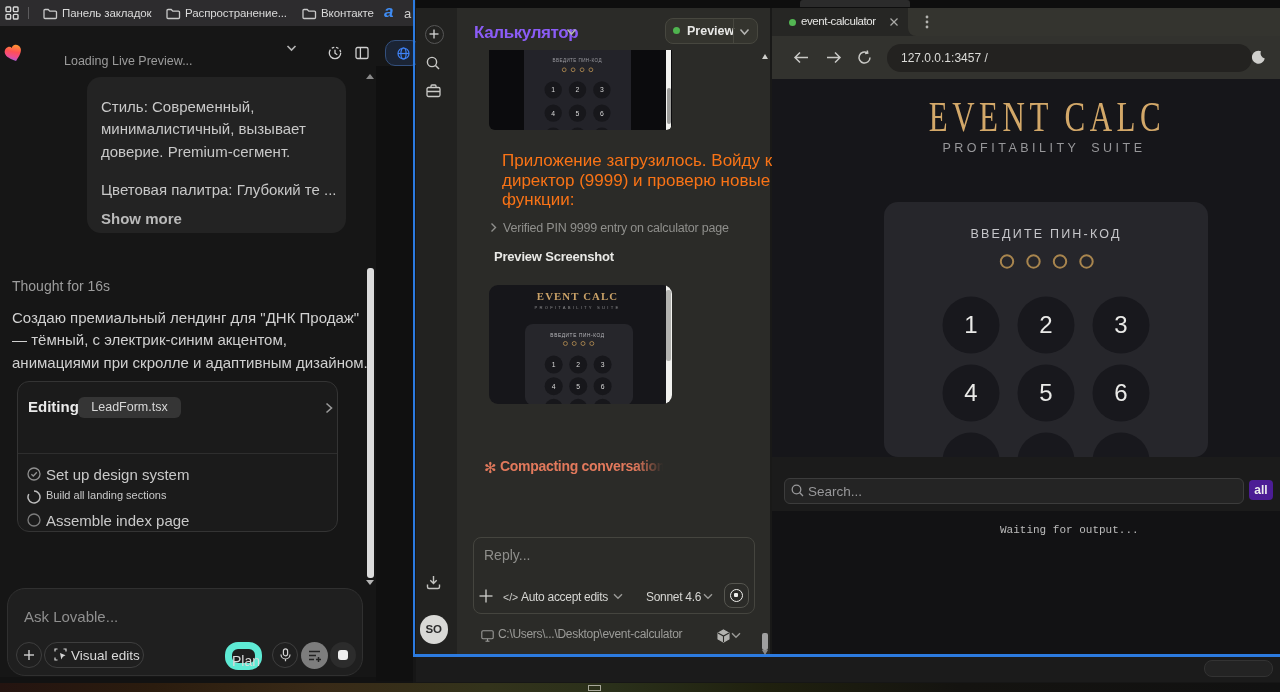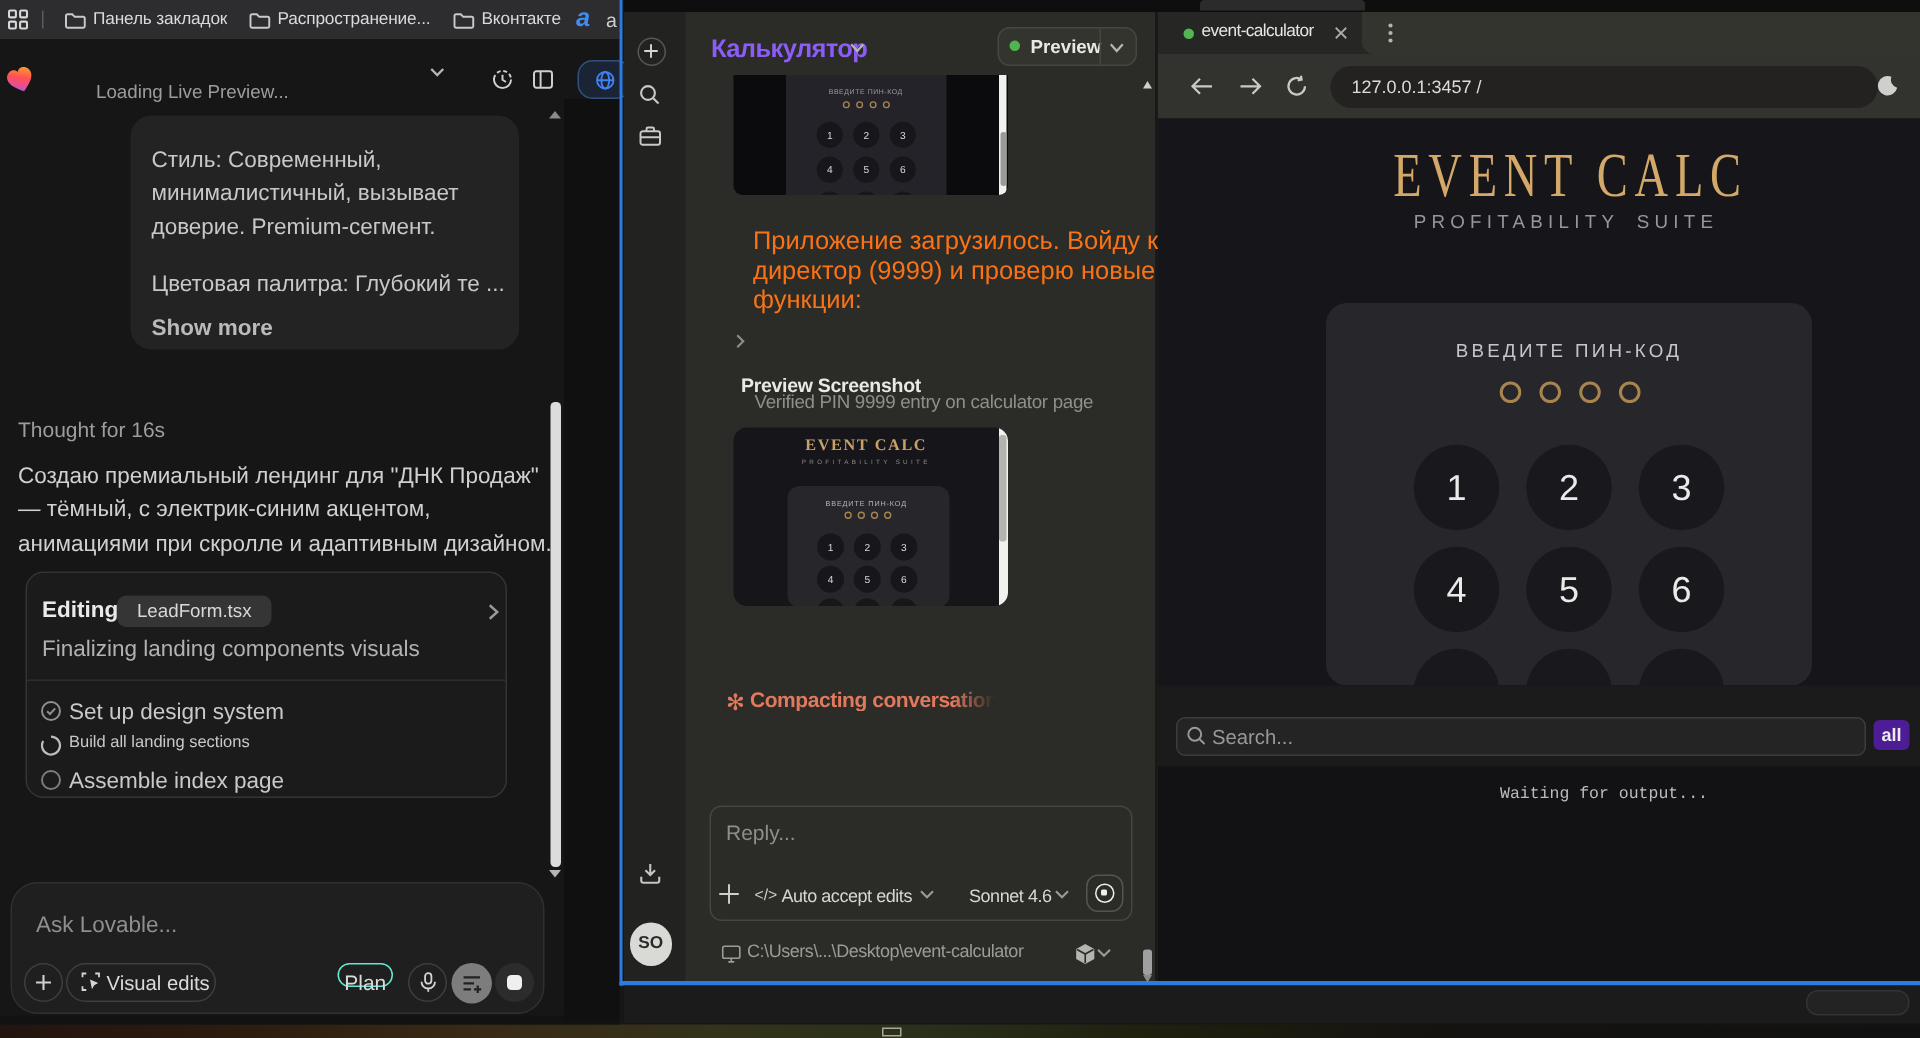--- a/index.html
+++ b/index.html
@@ -79,21 +79,20 @@
 
 <div class="ab" style="left:12px;top:278px;font-size:14px;color:#9d9d9d;">Thought for 16s</div>
 <div class="ab" style="left:12px;top:307px;width:365px;font-size:15px;line-height:22.3px;color:#d0d0d0;">Создаю премиальный лендинг для "ДНК Продаж"<br>— тёмный, с электрик-синим акцентом,<br>анимациями при скролле и адаптивным дизайном.</div>
 
 <div class="ab" style="left:17px;top:381px;width:321px;height:151px;border-radius:12px;border:1px solid #343434;background:#1b1b1b;"></div>
 <div class="ab" style="left:28px;top:398px;font-size:15px;font-weight:700;color:#eaeaea;">Editing</div>
 <div class="ab" style="left:78px;top:397px;width:103px;height:21px;border-radius:6px;background:#353535;color:#d8d8d8;font-size:12.5px;text-align:center;line-height:21px;">LeadForm.tsx</div>
 <svg class="ab" style="left:325px;top:402px" width="8" height="12" viewBox="0 0 8 12" fill="none" stroke="#9a9a9a" stroke-width="1.6">
       <path d="M1.5 1.5 L6.5 6 L1.5 10.5"></path>
     </svg>
-<div class="ab" style="left:28px;top:424px;font-size:15px;color:#b2b2b2;">Finalizing landing components visuals</div>
 <div class="ab" style="left:18px;top:453px;width:319px;height:1px;background:#2e2e2e;"></div>
 <svg class="ab" style="left:27px;top:467px" width="14" height="14" viewBox="0 0 14 14" fill="none" stroke="#909090" stroke-width="1.3">
       <circle cx="7" cy="7" r="6"></circle>
       <path d="M4.4 7.2 L6.3 9 L9.8 5.2"></path>
     </svg>
 <div class="ab" style="left:46px;top:466px;font-size:15px;color:#c9c9c9;">Set up design system</div>
 <svg class="ab" style="left:27px;top:490px" width="14" height="14" viewBox="0 0 14 14" fill="none" stroke="#bdbdbd" stroke-width="1.5">
       <path d="M7 1 A6 6 0 1 1 1.8 4"></path>
     </svg>
 <div class="ab" style="left:46px;top:489px;font-size:11px;color:#c9c9c9;">Build all landing sections</div>
@@ -114,21 +113,21 @@
 <svg class="ab" style="left:23px;top:649px" width="12" height="12" viewBox="0 0 12 12" stroke="#cfcfcf" stroke-width="1.4">
       <line x1="6" y1="1" x2="6" y2="11"></line>
       <line x1="1" y1="6" x2="11" y2="6"></line>
     </svg>
 <div class="ab" style="left:44px;top:642px;width:100px;height:26px;border-radius:13px;border:1px solid #3e3e3e;"></div>
 <svg class="ab" style="left:54px;top:648px" width="13" height="13" viewBox="0 0 13 13" fill="none" stroke="#d5d5d5" stroke-width="1.2">
       <path d="M1 3.5 V1 h2.5 M9.5 1 H12 v2.5 M1 9.5 V12 h2.5"></path>
       <path d="M6 5 L11.5 7.3 L8.8 8.8 L7.3 11.5 z" fill="#d5d5d5" stroke="none"></path>
     </svg>
 <div class="ab" style="left:71px;top:648px;font-size:13.5px;color:#dadada;">Visual edits</div>
-<div class="ab" style="left:225px;top:642px;width:37px;height:16px;border-radius:13px;border:1px solid #5eead4;color:#dadada;font-size:14px;text-align:center;line-height:25px;">Plan</div>
+<div class="ab" style="left:225px;top:642px;width:37px;height:28px;border-radius:13px;border:7px solid #5eead4;color:#dadada;font-size:14px;text-align:center;line-height:25px;">Plan</div>
 <div class="ab" style="left:272px;top:642px;width:26px;height:26px;border-radius:50%;border:1px solid #3e3e3e;"></div>
 <svg class="ab" style="left:280px;top:648px" width="11" height="14" viewBox="0 0 11 14" fill="none" stroke="#d5d5d5" stroke-width="1.2">
       <rect x="3.4" y="0.8" width="4.2" height="7" rx="2.1"></rect>
       <path d="M1 6.5 a4.5 4.5 0 0 0 9 0 M5.5 11 v2.2"></path>
     </svg>
 <div class="ab" style="left:301px;top:642px;width:27px;height:27px;border-radius:50%;background:#7d7d7d;"></div>
 <svg class="ab" style="left:308px;top:649px" width="13" height="13" viewBox="0 0 13 13" fill="none" stroke="#222" stroke-width="1.5">
       <line x1="1" y1="2.5" x2="12" y2="2.5"></line>
       <line x1="1" y1="6.5" x2="8" y2="6.5"></line>
       <line x1="1" y1="10.5" x2="6" y2="10.5"></line>
@@ -213,21 +212,21 @@
           <text x="112.9" y="65.6">6</text>
     </g>
   </svg>
 </div>
 
 <div class="ab" style="left:502px;top:151px;width:270px;white-space:nowrap;font-size:17px;line-height:19.5px;color:#f97316;">Приложение загрузилось. Войду как<br>директор (9999) и проверю новые<br>функции:</div>
 
 <svg class="ab" style="left:490px;top:222px" width="7" height="11" viewBox="0 0 7 11" fill="none" stroke="#8f8f8c" stroke-width="1.4">
       <path d="M1.5 1.5 L5.5 5.5 L1.5 9.5"></path>
     </svg>
-<div class="ab" style="left:503px;top:221px;font-size:12.5px;letter-spacing:-0.2px;color:#8f8f8c;margin-top:40px;">Verified PIN 9999 entry on calculator page</div>
+<div class="ab" style="left:503px;top:221px;font-size:12.5px;letter-spacing:-0.2px;color:#8f8f8c;">Verified PIN 9999 entry on calculator page</div>
 
 <div class="ab" style="left:494px;top:249px;font-size:13px;font-weight:700;letter-spacing:-0.2px;color:#e9e9e6;">Preview Screenshot</div>
 
 <div class="ab" style="left:488.5px;top:285.3px;width:183px;height:118.6px;border-radius:9px;overflow:hidden;background:#16161a;">
   <div class="ab" style="left:177px;top:0;width:6px;height:119px;background:#f1f1ee;"></div>
   <div class="ab" style="left:177.6px;top:5px;width:4.8px;height:71px;background:#b3b3b0;border-radius:2px;"></div>
   <div class="ab" style="left:36px;top:38.3px;width:108.9px;height:81px;border-radius:8px;background:#26262b;"></div>
   <svg class="ab" style="left:0;top:0" width="177" height="119" viewBox="0 0 177 119">
     <text x="88.5" y="15.1" fill="#c9a167" font-size="10.8" font-weight="bold" letter-spacing="1.1" text-anchor="middle" font-family="Liberation Serif">EVENT CALC</text>
     <text x="88.5" y="24.4" fill="#8a8a8c" font-size="4.2" letter-spacing="2.2" text-anchor="middle" font-family="Liberation Sans">PROFITABILITY SUITE</text>

